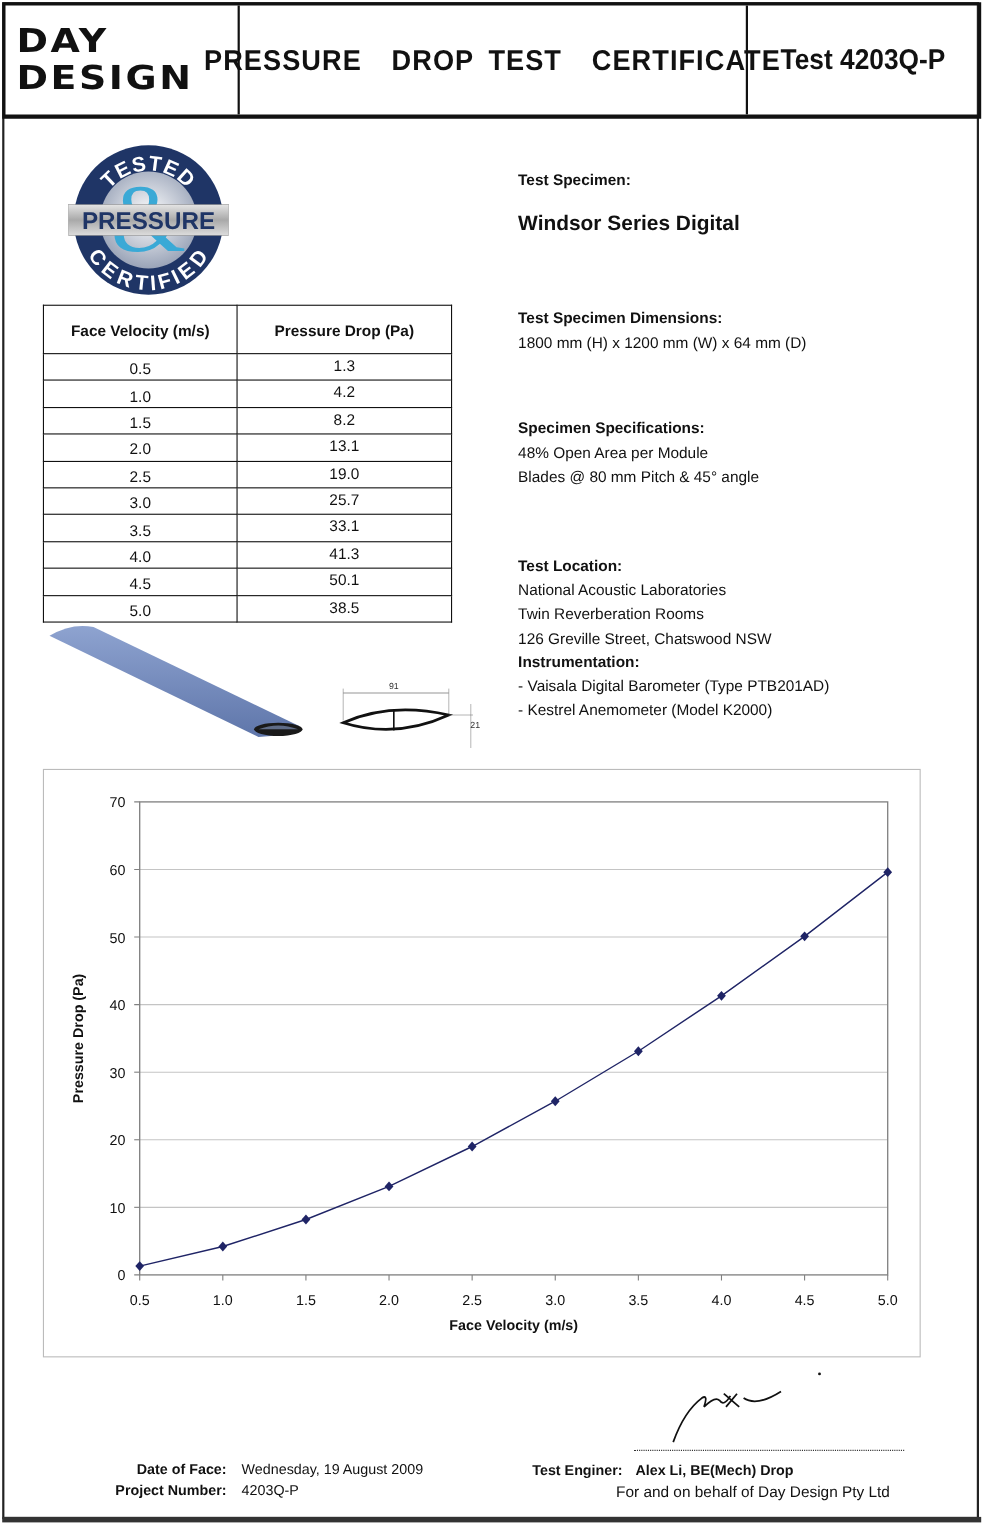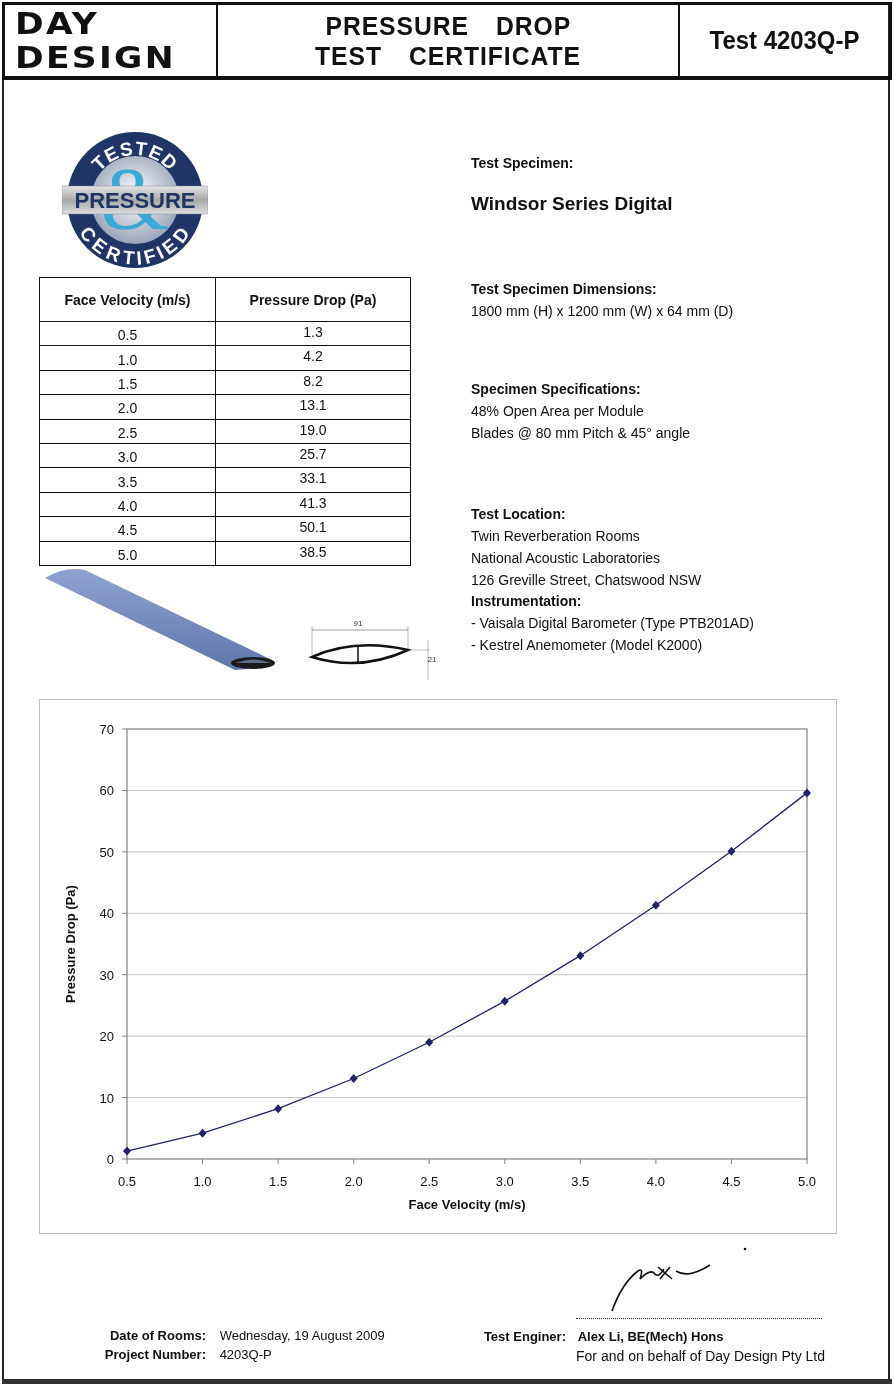--- a/index.html
+++ b/index.html
@@ -1,22 +1,22 @@
 <!DOCTYPE html>
 <html><head>
 <meta charset="utf-8">
 <style>
   html, body { margin: 0; padding: 0; background: #ffffff; }
   body { width: 894px; height: 1385px; position: relative; font-family: "Liberation Sans", sans-serif; color: #111; overflow: hidden; }
   .page-frame { position: absolute; left: 2px; top: 2px; width: 888px; height: 1379px; border: 2px solid #222; box-sizing: border-box; }
-  .header { position: absolute; left: 2px; top: 2px; width: 890px; height: 78px; box-sizing: border-box; border: 3px solid #111; border-bottom-width: 4px; display: flex; }
+  .header { position: absolute; left: 2px; top: 2px; width: 890px; height: 106px; box-sizing: border-box; border: 3px solid #111; border-bottom-width: 4px; display: flex; }
   .hdr-cell { height: 100%; box-sizing: border-box; display: flex; align-items: center; justify-content: center; }
   .hdr-logo { width: 213px; border-right: 2px solid #111; flex-direction: column; align-items: flex-start; padding-left: 10px; }
   .hdr-logo span { font-family: "DejaVu Sans", sans-serif; font-weight: 900; font-size: 30px; letter-spacing: 2px; line-height: 34px; display: block; transform: scaleX(1.15); transform-origin: left; }
-  .hdr-title { width: 462px; border-right: 2px solid #111; flex-direction: column; }
+  .hdr-title { width: 462px; border-right: 2px solid #111; }
   .hdr-title span { font-weight: bold; font-size: 26px; line-height: 30px; letter-spacing: 1px; word-spacing: 6px; transform: scaleX(0.95); }
   .hdr-test { flex: 1; font-weight: bold; font-size: 26px; transform: scaleX(0.92); }
 
   .badge { position: absolute; left: 62px; top: 130px; width: 146px; height: 140px; }
 
   .data-table { position: absolute; left: 39px; top: 277px; width: 372px; border-collapse: collapse; border: 1.5px solid #111; }
   .data-table th, .data-table td { border: 1.5px solid #111; text-align: center; font-size: 14px; padding: 0; }
   .data-table th { height: 43px; font-weight: bold; font-size: 14px; }
   .data-table td { height: 20.4px; line-height: 20px; }
   .data-table td.v { padding-top: 3px; }
@@ -172,22 +172,22 @@
 </div>
 
 <div class="info" style="top:346px;margin-top:32px;">
   <div class="h">Specimen Specifications:</div>
   <div>48% Open Area per Module</div>
   <div>Blades @ 80 mm Pitch &amp; 45° angle</div>
 </div>
 
 <div class="info" style="top:503px;">
   <div class="h">Test Location:</div>
+  <div>National Acoustic Laboratories</div>
   <div>Twin Reverberation Rooms</div>
-  <div>National Acoustic Laboratories</div>
   <div>126 Greville Street, Chatswood NSW</div>
 </div>
 
 <div class="info" style="top:590px;">
   <div class="h">Instrumentation:</div>
   <div>- Vaisala Digital Barometer (Type PTB201AD)</div>
   <div>- Kestrel Anemometer (Model K2000)</div>
 </div>
 
 <div class="chart-box">
@@ -259,26 +259,26 @@
   </svg>
 </div>
 
 <svg class="signature" viewBox="0 0 160 70">
   <path d="M 12 66 Q 22 38 38 26 Q 44 22 40 34 Q 50 24 54 28 Q 58 34 64 24 M 58 22 L 72 34 M 70 22 L 60 34 M 76 26 Q 88 34 110 20" fill="none" stroke="#111" stroke-width="1.6"></path>
   <circle cx="145" cy="4" r="1.3" fill="#111"></circle>
 </svg>
 <div class="sign-line"></div>
 
 <div class="footer-row" style="left:80px; top:1326px;">
-  <span class="flabel" style="width:126px;">Date of Rooms:</span>
+  <span class="flabel" style="width:126px;">Date of Face:</span>
   <span style="margin-left:10px;">Wednesday, 19 August 2009</span>
 </div>
 <div class="footer-row" style="left:80px; top:1345px;">
   <span class="flabel" style="width:126px;">Project Number:</span>
   <span style="margin-left:10px;">4203Q-P</span>
 </div>
 <div class="footer-row" style="left:470px; top:1327px;">
   <span class="flabel" style="width:96px;">Test Enginer:</span>
-  <span style="margin-left:8px; font-weight:bold;">Alex Li, BE(Mech) Hons</span>
-</div>
-<div class="footer-row" style="left:576px; top:1346px; font-size:14px;">For and on behalf of Day Design Pty Ltd</div>
+  <span style="margin-left:8px; font-weight:bold;">Alex Li, BE(Mech) Drop</span>
+</div>
+<div class="footer-row" style="left:560px; top:1346px; font-size:14px;">For and on behalf of Day Design Pty Ltd</div>
 
 <div class="bottom-bar"></div>
 
 </body></html>

